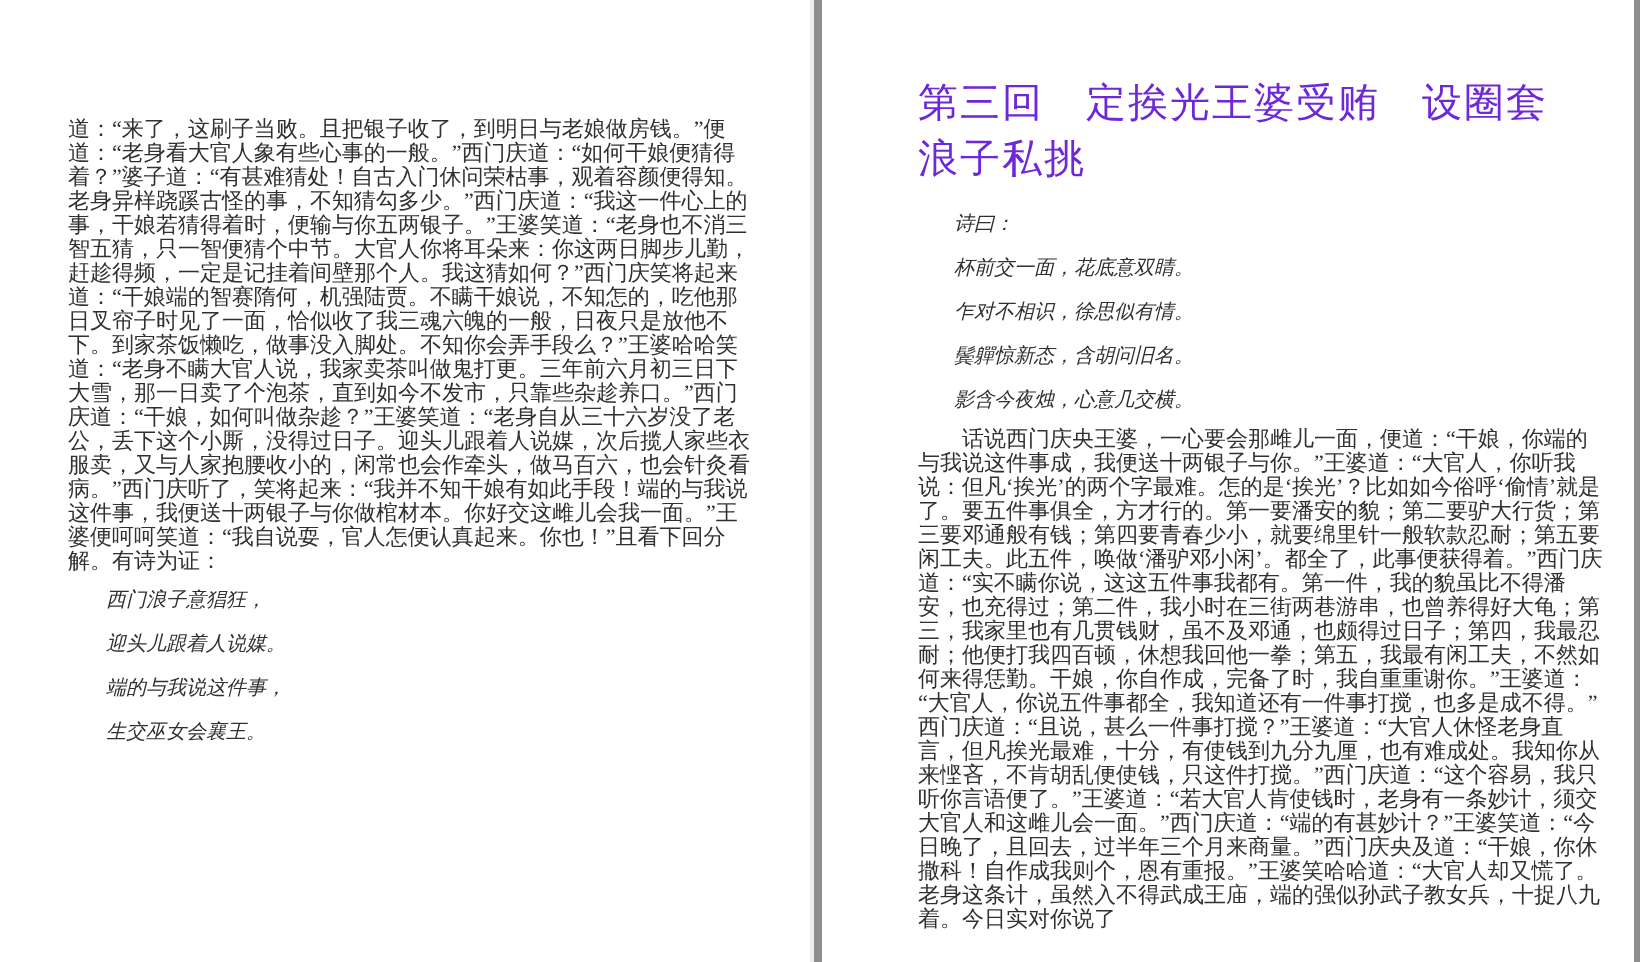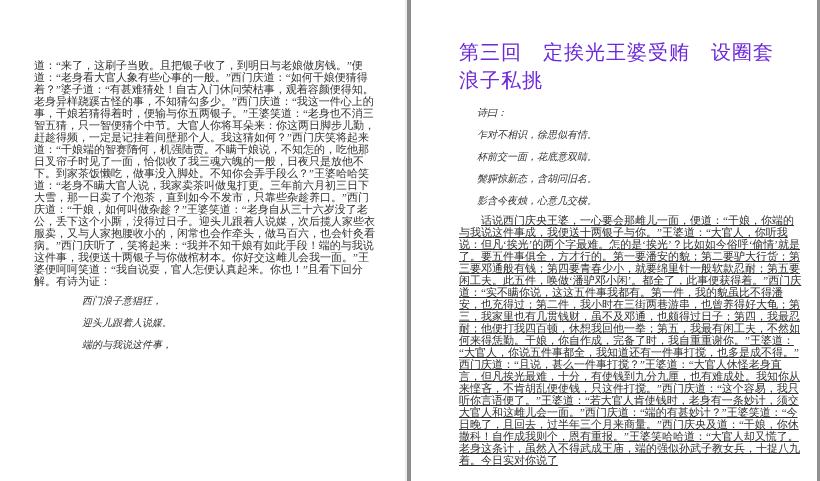--- a/index.html
+++ b/index.html
@@ -32,29 +32,29 @@
 
   .body-text {
     position: absolute;
     width: 343px;
     font-size: 11px;
     line-height: 12px;
     text-align: left;
     letter-spacing: 0;
   }
   .left-body  { left: 34px; top: 20px; }
-  .right-body { left: 46px; top: 214px; text-indent: 22px; text-decoration: underline; }
+  .right-body { left: 46px; top: 214px; text-indent: 22px; }
 
   .poem {
     position: absolute;
     font-size: 10px;
     line-height: 22px;
     font-style: italic;
   }
-  .left-poem  { left: 82px; top: 251px; }
+  .left-poem  { left: 53px; top: 251px; }
   .right-poem { left: 64px; top: 102px; }
 
   .chapter-title {
     position: absolute;
     left: 46px; top: 38px;
     width: 330px;
     font-size: 20px;
     line-height: 28px;
     font-weight: normal;
     letter-spacing: 1px;
@@ -64,31 +64,32 @@
 </style>
 </head>
 <body>
 
 <div class="page page-left">
   <div class="body-text left-body">道：“来了，这刷子当败。且把银子收了，到明日与老娘做房钱。”便道：“老身看大官人象有些心事的一般。”西门庆道：“如何干娘便猜得着？”婆子道：“有甚难猜处！自古入门休问荣枯事，观着容颜便得知。老身异样跷蹊古怪的事，不知猜勾多少。”西门庆道：“我这一件心上的事，干娘若猜得着时，便输与你五两银子。”王婆笑道：“老身也不消三智五猜，只一智便猜个中节。大官人你将耳朵来：你这两日脚步儿勤，赶趁得频，一定是记挂着间壁那个人。我这猜如何？”西门庆笑将起来道：“干娘端的智赛隋何，机强陆贾。不瞒干娘说，不知怎的，吃他那日叉帘子时见了一面，恰似收了我三魂六魄的一般，日夜只是放他不下。到家茶饭懒吃，做事没入脚处。不知你会弄手段么？”王婆哈哈笑道：“老身不瞒大官人说，我家卖茶叫做鬼打更。三年前六月初三日下大雪，那一日卖了个泡茶，直到如今不发市，只靠些杂趁养口。”西门庆道：“干娘，如何叫做杂趁？”王婆笑道：“老身自从三十六岁没了老公，丢下这个小厮，没得过日子。迎头儿跟着人说媒，次后揽人家些衣服卖，又与人家抱腰收小的，闲常也会作牵头，做马百六，也会针灸看病。”西门庆听了，笑将起来：“我并不知干娘有如此手段！端的与我说这件事，我便送十两银子与你做棺材本。你好交这雌儿会我一面。”王婆便呵呵笑道：“我自说耍，官人怎便认真起来。你也！”且看下回分解。有诗为证：</div>
   <div class="poem left-poem">
     <div>西门浪子意猖狂，</div>
     <div>迎头儿跟着人说媒。</div>
     <div>端的与我说这件事，</div>
+    <div>生交巫女会襄王。</div>
   </div>
 </div>
 
 <div class="divider-shadow"></div>
 <div class="divider-bar"></div>
 
 <div class="page page-right">
   <h1 class="chapter-title">第三回　定挨光王婆受贿　设圈套浪子私挑</h1>
   <div class="poem right-poem">
     <div>诗曰：</div>
+    <div>杯前交一面，花底意双睛。</div>
     <div>乍对不相识，徐思似有情。</div>
-    <div>杯前交一面，花底意双睛。</div>
     <div>鬓軃惊新态，含胡问旧名。</div>
     <div>影含今夜烛，心意几交横。</div>
   </div>
   <div class="body-text right-body">话说西门庆央王婆，一心要会那雌儿一面，便道：“干娘，你端的与我说这件事成，我便送十两银子与你。”王婆道：“大官人，你听我说：但凡‘挨光’的两个字最难。怎的是‘挨光’？比如如今俗呼‘偷情’就是了。要五件事俱全，方才行的。第一要潘安的貌；第二要驴大行货；第三要邓通般有钱；第四要青春少小，就要绵里针一般软款忍耐；第五要闲工夫。此五件，唤做‘潘驴邓小闲’。都全了，此事便获得着。”西门庆道：“实不瞒你说，这这五件事我都有。第一件，我的貌虽比不得潘安，也充得过；第二件，我小时在三街两巷游串，也曾养得好大龟；第三，我家里也有几贯钱财，虽不及邓通，也颇得过日子；第四，我最忍耐；他便打我四百顿，休想我回他一拳；第五，我最有闲工夫，不然如何来得恁勤。干娘，你自作成，完备了时，我自重重谢你。”王婆道：“大官人，你说五件事都全，我知道还有一件事打搅，也多是成不得。”西门庆道：“且说，甚么一件事打搅？”王婆道：“大官人休怪老身直言，但凡挨光最难，十分，有使钱到九分九厘，也有难成处。我知你从来悭吝，不肯胡乱便使钱，只这件打搅。”西门庆道：“这个容易，我只听你言语便了。”王婆道：“若大官人肯使钱时，老身有一条妙计，须交大官人和这雌儿会一面。”西门庆道：“端的有甚妙计？”王婆笑道：“今日晚了，且回去，过半年三个月来商量。”西门庆央及道：“干娘，你休撒科！自作成我则个，恩有重报。”王婆笑哈哈道：“大官人却又慌了。老身这条计，虽然入不得武成王庙，端的强似孙武子教女兵，十捉八九着。今日实对你说了</div>
 </div>
 
 <div class="window-edge"></div>
 
 </body></html>

